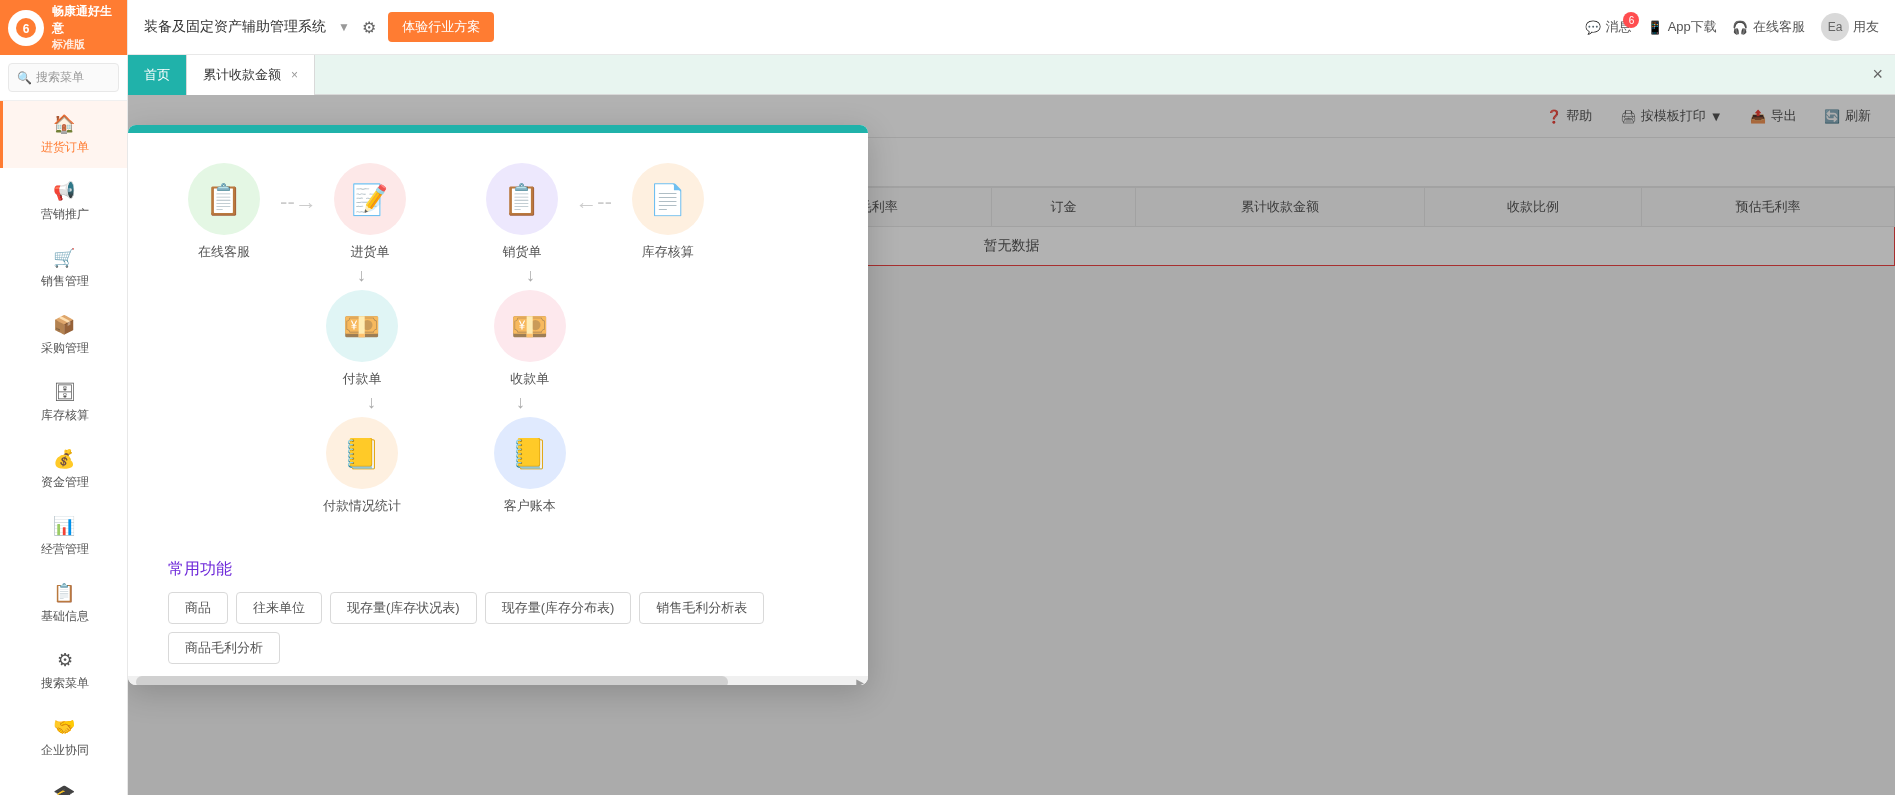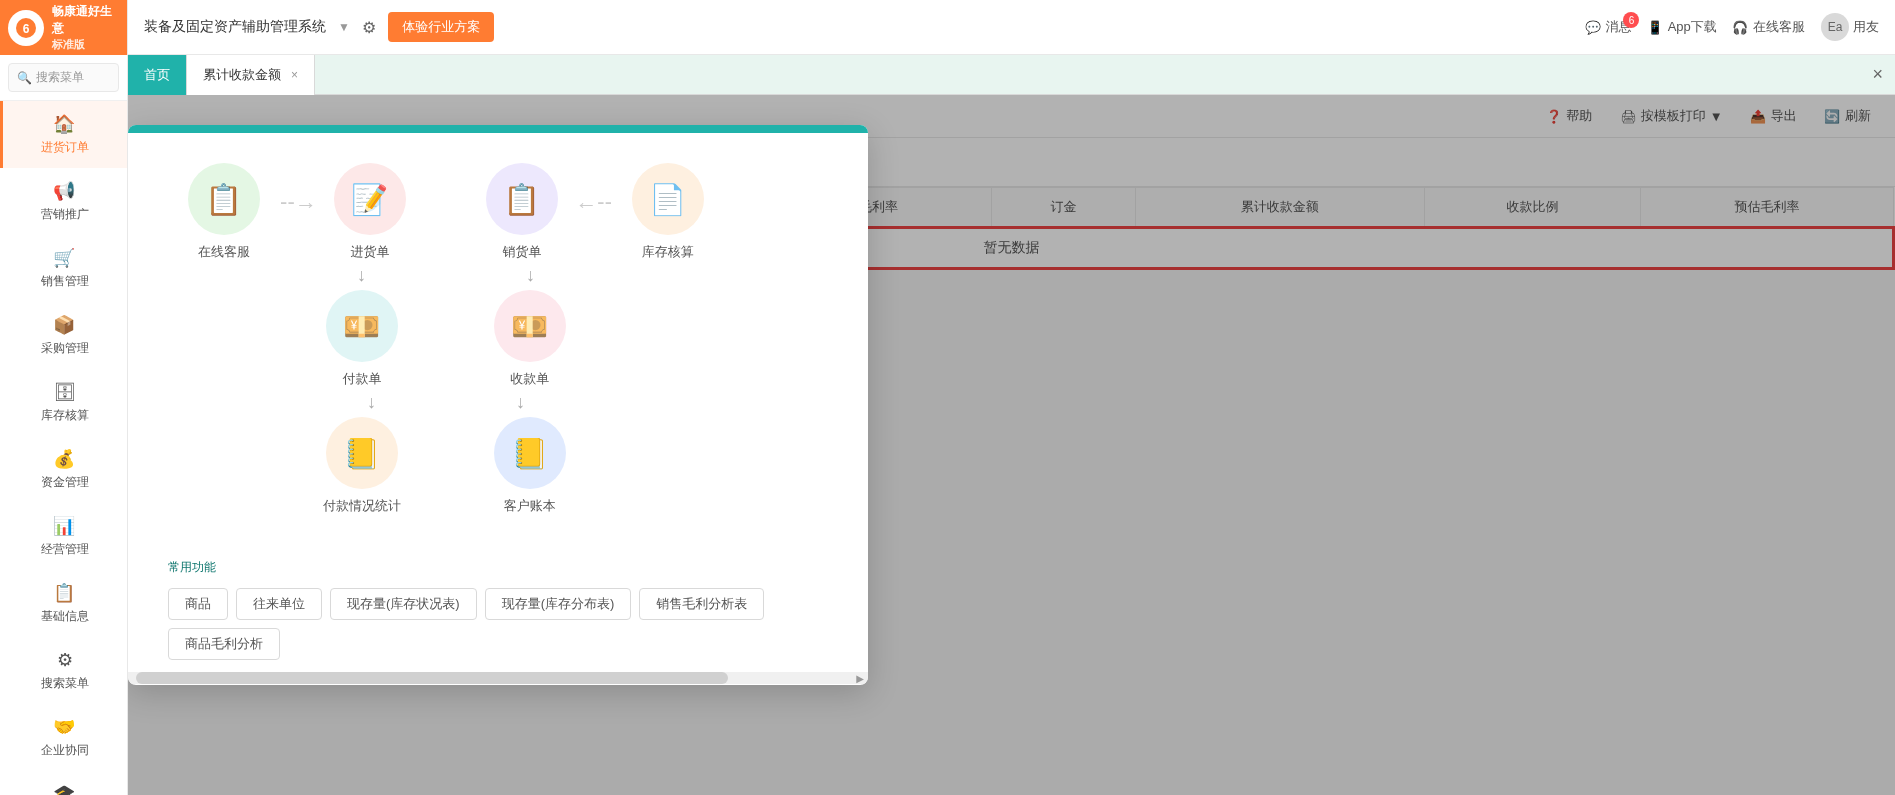--- a/index.html
+++ b/index.html
@@ -51,21 +51,21 @@
     .filter-input { border: 1px solid #d9d9d9; border-radius: 4px; padding: 5px 10px; font-size: 13px; color: #999; width: 160px; display: flex; align-items: center; gap: 6px; }
     .filter-select { border: 1px solid #d9d9d9; border-radius: 4px; padding: 5px 10px; font-size: 13px; color: #999; width: 140px; display: flex; align-items: center; justify-content: space-between; }
     .query-btn { background: #ff7c32; color: #fff; border: none; border-radius: 4px; padding: 6px 16px; font-size: 13px; cursor: pointer; }
     .setting-btn { background: #fff; color: #ff7c32; border: 1px solid #ff7c32; border-radius: 4px; padding: 6px 12px; font-size: 13px; cursor: pointer; }
     .more-conditions { font-size: 13px; color: #555; cursor: pointer; padding: 4px 8px; }
 
     
     .table-container { background: #fff; margin: 0; overflow: auto; }
     .data-table { width: 100%; border-collapse: collapse; font-size: 13px; }
     .data-table th { background: #fafafa; border: 1px solid #e8e8e8; padding: 10px 12px; color: #555; font-weight: 500; white-space: nowrap; text-align: center; }
-    .data-table td { border: 3px solid #ef4444; padding: 10px 12px; color: #555; text-align: center; }
+    .data-table td { border: 1px solid #ef4444; padding: 10px 12px; color: #555; text-align: center; }
 
     
     .modal-overlay { position: absolute; top: 0; left: 0; right: 0; bottom: 0; background: rgba(0,0,0,0.3); z-index: 100; display: flex; align-items: flex-start; justify-content: flex-start; }
     .modal { background: #fff; border-radius: 8px; width: 720px; margin: 30px auto; position: relative; box-shadow: 0 8px 32px rgba(0,0,0,0.18); overflow: hidden; max-height: 560px; }
     .modal-body { padding: 30px 40px 20px; }
     .flow-node { display: flex; flex-direction: column; align-items: center; margin: 0 20px; }
     .flow-circle { width: 72px; height: 72px; border-radius: 50%; display: flex; align-items: center; justify-content: center; font-size: 28px; margin-bottom: 8px; }
     .flow-label { font-size: 13px; color: #555; text-align: center; }
 
     
@@ -73,21 +73,21 @@
     .circle-red { background: #fde8e8; }
     .circle-purple { background: #ede8fd; }
     .circle-orange { background: #fef3e8; }
     .circle-teal { background: #e8f5f5; }
     .circle-pink { background: #fde8ed; }
     .circle-orange2 { background: #fef0e8; }
     .circle-lightblue { background: #e8f0fe; }
 
     
     .common-functions { margin-top: 8px; }
-    .common-title { font-size: 12px; color: #0f766e; margin-bottom: 12px; font-weight: 500; margin-top: 44px; }
+    .common-title { font-size: 16px; color: #6d28d9; margin-bottom: 12px; font-weight: 500; margin-top: 44px; }
     .func-btns { display: flex; flex-wrap: wrap; gap: 8px; }
     .func-btn { border: 1px solid #d9d9d9; background: #fff; border-radius: 4px; padding: 6px 16px; font-size: 13px; color: #555; cursor: pointer; white-space: nowrap; }
 
     
     .modal-scroll { height: 12px; background: #f0f0f0; margin: 12px -40px 0; position: relative; overflow: hidden; }
     .modal-scrollbar { height: 100%; width: 80%; background: #d0d0d0; border-radius: 6px; position: absolute; left: 8px; }
     .modal-scroll-arrow { position: absolute; right: 4px; top: 0; height: 100%; display: flex; align-items: center; font-size: 10px; color: #999; cursor: pointer; }
 
     
     .no-data { text-align: center; color: #bbb; padding: 60px 0; font-size: 14px; }

